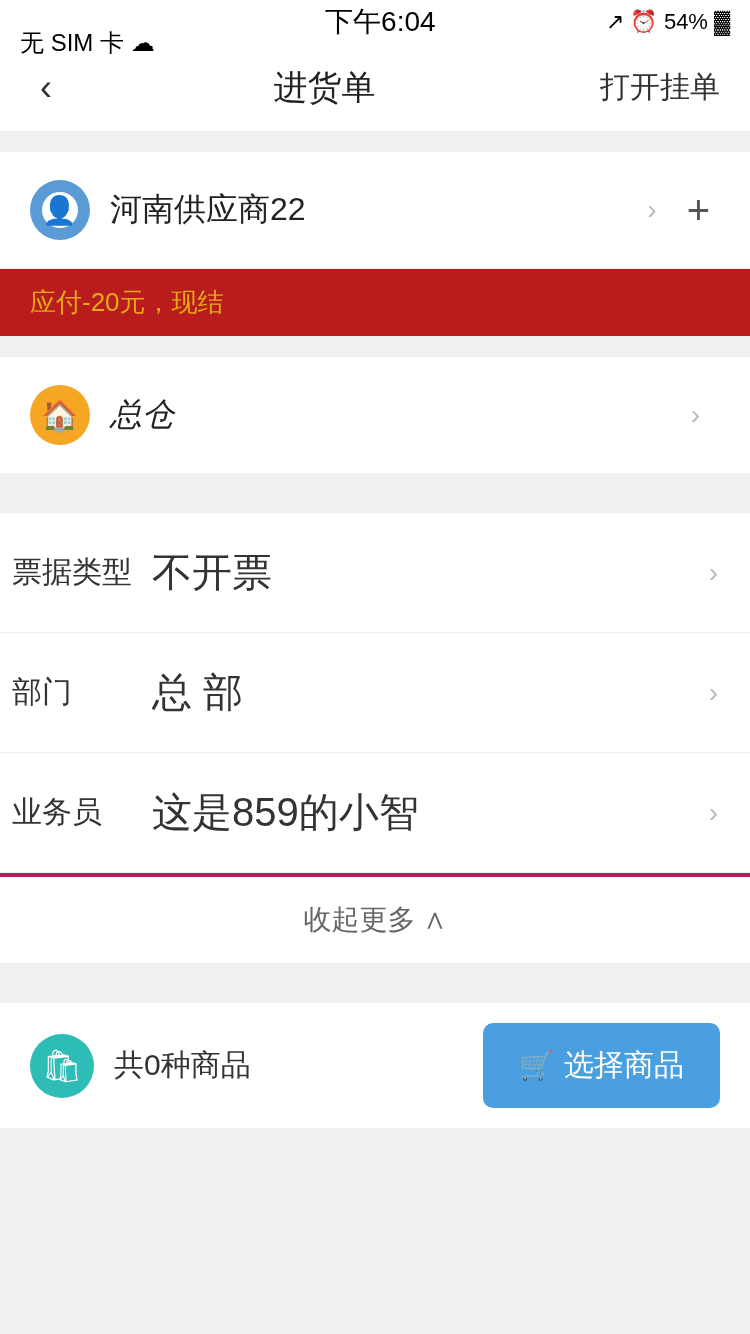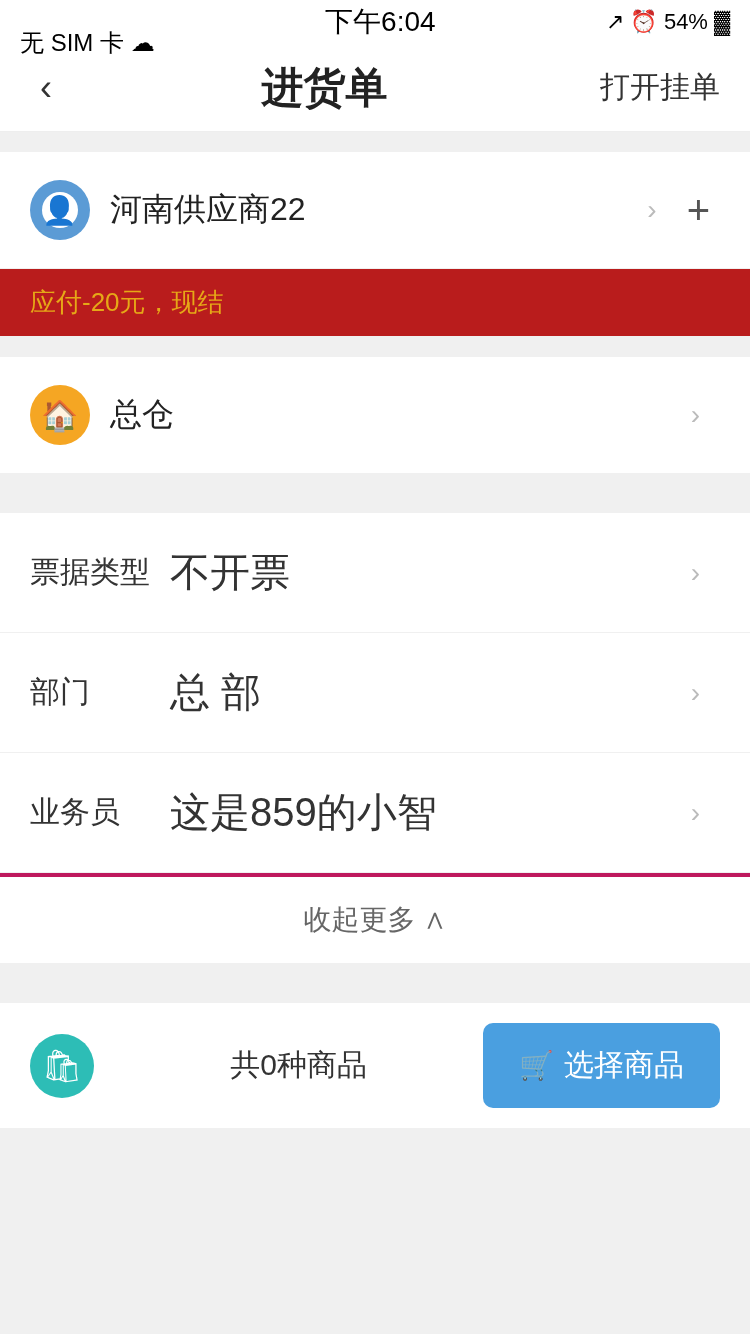--- a/index.html
+++ b/index.html
@@ -51,22 +51,22 @@
       padding: 0 30px;
       border-bottom: 1px solid #eee;
     }
     .nav-back {
       font-size: 36px;
       color: #333;
       cursor: pointer;
       padding: 10px;
     }
     .nav-title {
-      font-size: 42px;
-      font-weight: 700;
+      font-size: 34px;
+      font-weight: 400;
       color: #222;
     }
     .nav-action {
       font-size: 30px;
       color: #333;
       cursor: pointer;
       margin-left: 13px;
     }
 
     
@@ -157,31 +157,32 @@
       flex-shrink: 0;
     }
     .warehouse-icon {
       font-size: 30px;
       color: #fff;
     }
     .warehouse-name {
       flex: 1;
       font-size: 32px;
       color: #222;
+      font-style: italic;
     }
 
     
     .form-section {
       background: #fff;
       margin-top: 20px;
     }
     .form-row {
       display: flex;
       align-items: center;
-      padding: 32px 30px;
+      padding: 32px 12px;
       border-bottom: 1px solid #f0f0f0;
       min-height: 96px;
     }
     .form-row:last-child {
       border-bottom: none;
     }
     .form-label {
       font-size: 30px;
       color: #333;
       width: 140px;
@@ -231,21 +232,20 @@
       flex-shrink: 0;
     }
     .product-icon {
       font-size: 32px;
       color: #fff;
     }
     .product-count {
       flex: 1;
       font-size: 30px;
       color: #333;
-      text-align: center;
     }
     .select-btn {
       background: #4a9fe0;
       color: #fff;
       border: none;
       border-radius: 10px;
       padding: 22px 36px;
       font-size: 30px;
       display: flex;
       align-items: center;

